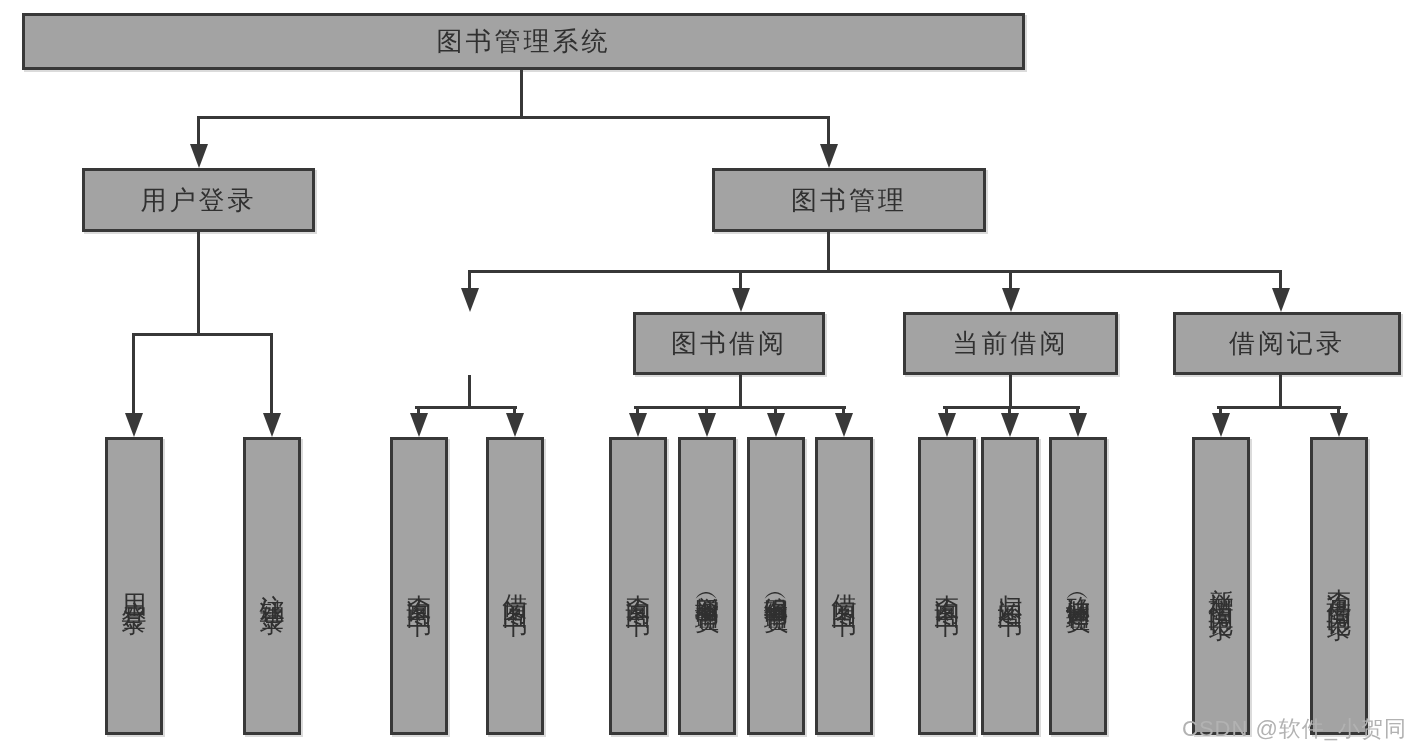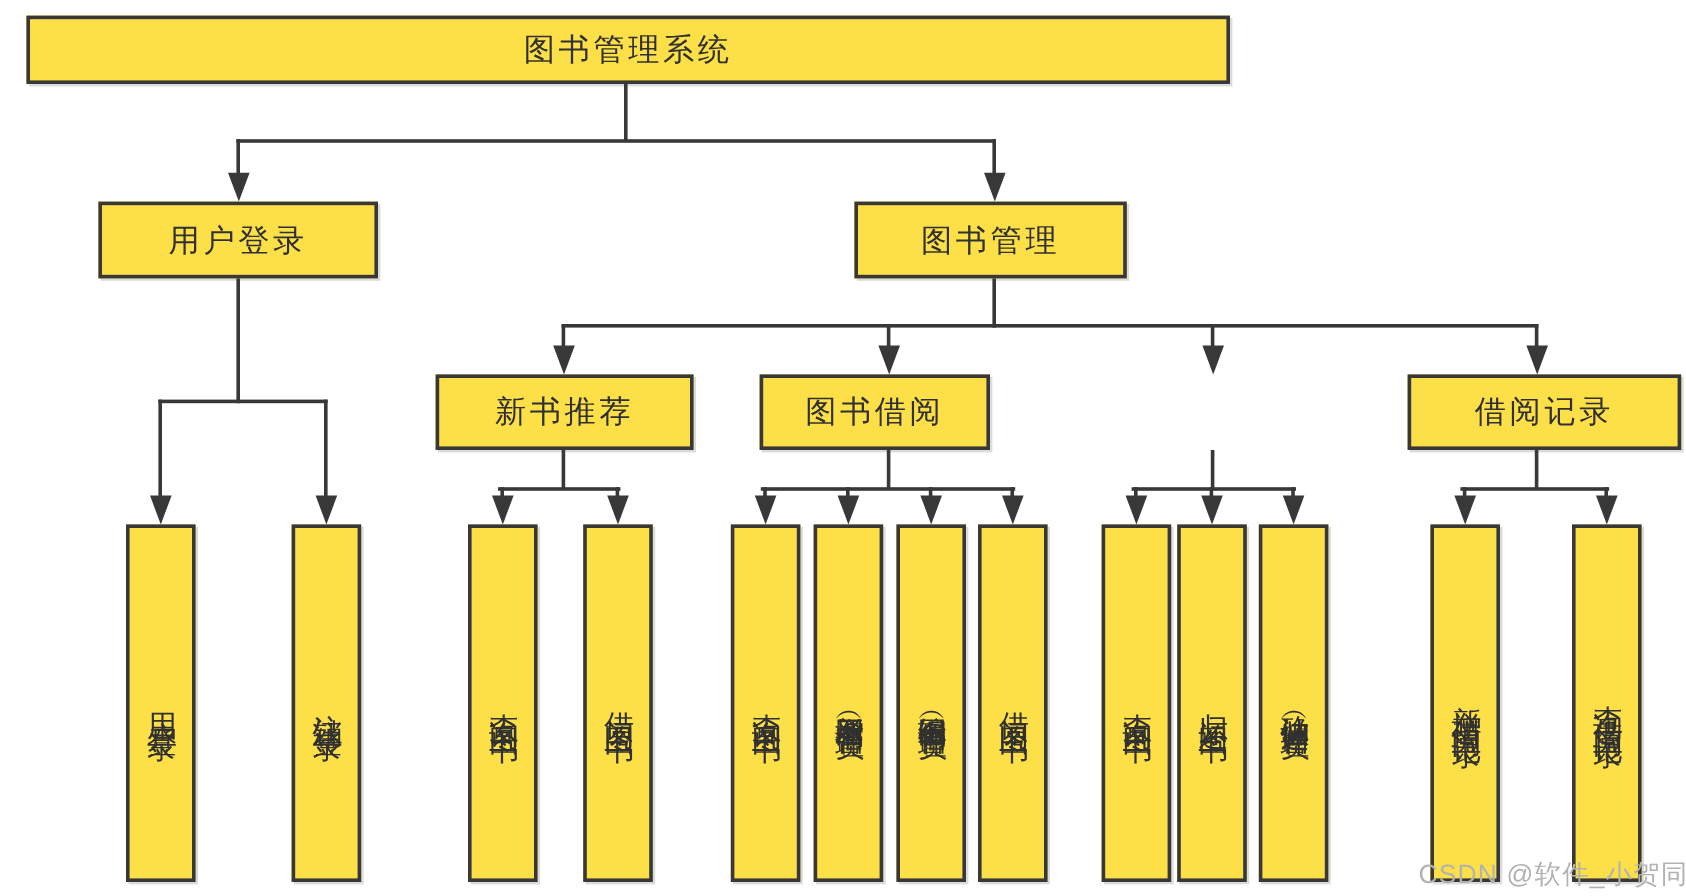--- a/index.html
+++ b/index.html
@@ -2,21 +2,21 @@
 <html><head>
 <meta charset="utf-8">
 <style>
   html, body { margin:0; padding:0; background:#ffffff; }
   .canvas {
     position:relative; width:1405px; height:747px; background:#ffffff;
     font-family:"Liberation Sans", sans-serif; overflow:hidden;
   }
   .node {
     position:absolute; box-sizing:border-box;
-    border:3px solid #383838; background:#fde047;
+    border:3px solid #383838; background:#a3a3a3;
     display:flex; align-items:center; justify-content:center;
     color:#303030;
     box-shadow:2px 2px 0 rgba(56,56,56,0.18);
   }
   .node.h { font-size:26px; letter-spacing:3px; white-space:nowrap; }
   .node.v {
     writing-mode:vertical-rl; text-orientation:mixed;
     font-size:25px; letter-spacing:6px; line-height:1;
   }
   .node.v.long { font-size:24px; letter-spacing:2px; }
@@ -39,42 +39,42 @@
   <div class="node h" style="left:22px;top:13px;width:1003px;height:57px">图书管理系统</div>
 
   <div class="cline" style="left:520px;top:70px;width:3px;height:48px"></div>
   <div class="cline" style="left:197px;top:116px;width:633px;height:3px"></div>
   <div class="cline" style="left:197px;top:116px;width:3px;height:30px"></div>
   <div class="cline" style="left:827px;top:116px;width:3px;height:30px"></div>
   <div class="arrow" style="left:190px;top:144px"></div>
   <div class="arrow" style="left:820px;top:144px"></div>
 
   <div class="node h" style="left:82px;top:168px;width:233px;height:64px">用户登录</div>
-  <div class="node h" style="left:712px;top:168px;width:227px;height:64px">图书管理</div>
+  <div class="node h" style="left:712px;top:168px;width:274px;height:64px">图书管理</div>
 
   <div class="cline" style="left:197px;top:232px;width:3px;height:104px"></div>
   <div class="cline" style="left:132px;top:333px;width:141px;height:3px"></div>
   <div class="cline" style="left:132px;top:333px;width:3px;height:82px"></div>
   <div class="cline" style="left:270px;top:333px;width:3px;height:82px"></div>
   <div class="arrow" style="left:125px;top:413px"></div>
   <div class="arrow" style="left:263px;top:413px"></div>
 
   <div class="cline" style="left:827px;top:232px;width:3px;height:41px"></div>
   <div class="cline" style="left:468px;top:270px;width:814px;height:3px"></div>
   <div class="cline" style="left:468px;top:270px;width:3px;height:20px"></div>
   <div class="cline" style="left:739px;top:270px;width:3px;height:20px"></div>
   <div class="cline" style="left:1009px;top:270px;width:3px;height:20px"></div>
   <div class="cline" style="left:1279px;top:270px;width:3px;height:20px"></div>
   <div class="arrow" style="left:461px;top:288px"></div>
   <div class="arrow" style="left:732px;top:288px"></div>
   <div class="arrow" style="left:1002px;top:288px"></div>
   <div class="arrow" style="left:1272px;top:288px"></div>
 
-  <div class="node h" style="left:363px;top:312px;width:215px;height:63px">新书推荐</div>
   <div class="node h" style="left:633px;top:312px;width:192px;height:63px">图书借阅</div>
+  <div class="node h" style="left:903px;top:312px;width:215px;height:63px">当前借阅</div>
   <div class="node h" style="left:1173px;top:312px;width:228px;height:63px">借阅记录</div>
 
   <div class="cline" style="left:468px;top:375px;width:3px;height:33px"></div>
   <div class="cline" style="left:415px;top:406px;width:102px;height:3px"></div>
   <div class="cline" style="left:417px;top:406px;width:3px;height:10px"></div>
   <div class="cline" style="left:513px;top:406px;width:3px;height:10px"></div>
   <div class="arrow" style="left:410px;top:413px"></div>
   <div class="arrow" style="left:506px;top:413px"></div>
 
   <div class="cline" style="left:739px;top:375px;width:3px;height:33px"></div>

